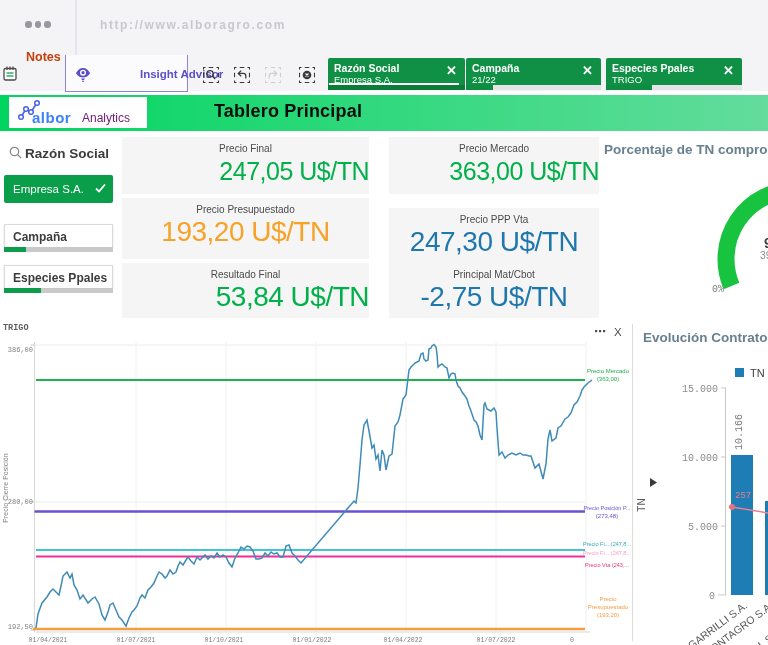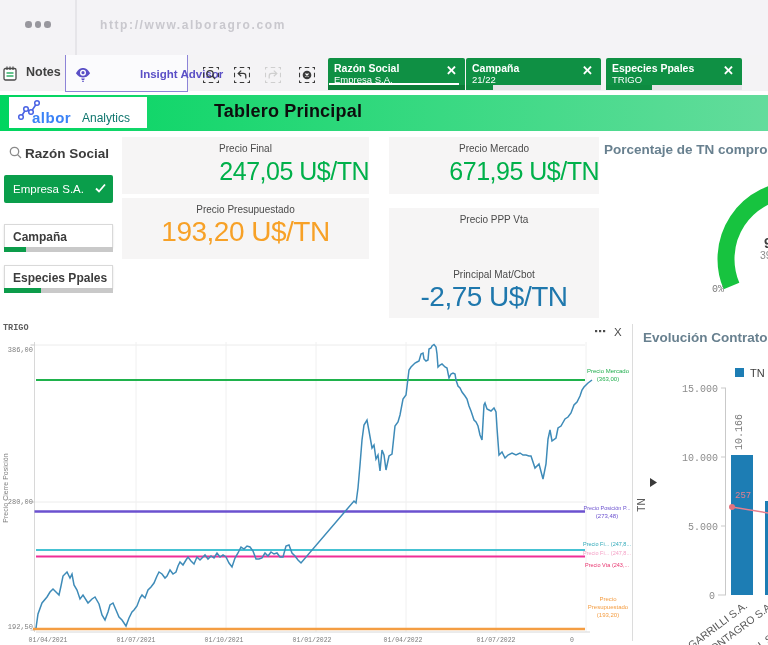--- a/index.html
+++ b/index.html
@@ -8,37 +8,37 @@
   .abs { position:absolute; }
   #page { position:relative; width:768px; height:645px; background:#fff; }
 
   
   #browser { left:0; top:0; width:768px; height:55px; background:#f4f3f6; }
   .dot { width:6.5px; height:6.5px; border-radius:50%; background:#98979e; top:21px; }
   #url { left:100px; top:18px; font-size:12px; font-weight:bold; color:#c9c8ce; letter-spacing:1.6px; }
 
   
   #toolbar { left:0; top:55px; width:768px; height:36px; background:#f4f3f5; }
-  #notes-label { left:26px; top:65px; font-size:12.5px; font-weight:bold; color:#404040; }
+  #notes-label { left:26px; top:50px; font-size:12.5px; font-weight:bold; color:#c2410c; }
   #ia-box { left:65px; top:55px; width:123px; height:37px; background:#fbfbfd; border:1px solid #8d84d8; border-top:none; }
   #ia-label { left:100px; top:68px; font-size:11.5px; font-weight:bold; color:#5a4fc6;margin-left:40px; }
 
   
   .chip { top:58px; height:27px; background:#0f9044; border-radius:2px 2px 0 0; color:#fff; }
   .chip .t { position:absolute; left:6px; top:4px; font-size:10.5px; font-weight:bold; white-space:nowrap; }
   .chip .s { position:absolute; left:6px; top:16px; font-size:9.5px; white-space:nowrap; }
   .chip .x { position:absolute; right:8px; top:5px; font-size:13px; font-weight:bold; }
   .chipbar { top:85px; height:5px; }
 
   
   #header { left:0; top:95px; width:768px; height:36px;
     background:linear-gradient(90deg,#00d55f 0%,#63dc9c 100%); }
   #logo { left:9px; top:97px; width:138px; height:31px; background:#fff; }
   #logo-albor { left:32px; top:109px; font-size:15px; font-weight:bold; color:#3b82f6; letter-spacing:0.5px;}
-  #logo-analytics { left:82px; top:111px; font-size:12px; color:#0f766e; }
+  #logo-analytics { left:82px; top:111px; font-size:12px; color:#701a75; }
   #title { left:214px; top:101px; font-size:18px; font-weight:bold; color:#0d0d0d; letter-spacing:0.2px; }
 
   
   #sb-search-label { left:25px; top:146px; font-size:13.5px; font-weight:bold; color:#3c3c3c; }
   #sb-green { left:4px; top:175px; width:109px; height:28px; background:#0a9e4b; border-radius:2px; }
   #sb-green .txt { position:absolute; left:9px; top:8px; font-size:11.5px; color:#fff; }
   .sb-card { left:4px; width:109px; height:23px; background:#fff; border:1px solid #d9d9d9; border-bottom:none;
      box-shadow:0 1px 2px rgba(0,0,0,0.12); }
   .sb-card .txt { position:absolute; left:8px; top:4.5px; font-size:12px; font-weight:bold; color:#3c3c3c; white-space:nowrap; }
   .sb-bar { left:4px; width:109px; height:5px; background:#c9c9c9; }
@@ -173,28 +173,33 @@
   <div class="abs sb-bar" style="top:288px">
       <div class="fill" style="width:37px"></div>
     </div>
 
   <div class="abs tile" style="left:122px;top:137px;width:247px;height:57px;">
     <div class="tt">Precio Final</div>
       <div class="vv green">247,05 U$/TN</div>
     </div>
   <div class="abs tile" style="left:389px;top:137px;width:210px;height:57px;">
     <div class="tt">Precio Mercado</div>
-      <div class="vv green">671,95 U$/TN</div>
+      <div class="vv green">363,00 U$/TN</div>
     </div>
   <div class="abs tile" style="left:122px;top:198px;width:247px;height:61px;">
     <div class="tt">Precio Presupuestado</div>
       <div class="vv orange" style="font-size:28px">193,20 U$/TN</div>
     </div>
   <div class="abs tile" style="left:389px;top:208px;width:210px;height:61px;">
     <div class="tt">Precio PPP Vta</div>
+      <div class="vv blue" style="font-size:28px">247,30 U$/TN</div>
+    </div>
+  <div class="abs tile" style="left:122px;top:263px;width:247px;height:55px;">
+    <div class="tt">Resultado Final</div>
+      <div class="vv green" style="font-size:28px">53,84 U$/TN</div>
     </div>
   <div class="abs tile" style="left:389px;top:263px;width:210px;height:55px;">
     <div class="tt">Principal Mat/Cbot</div>
       <div class="vv blue" style="font-size:28px">-2,75 U$/TN</div>
     </div>
 
   <div id="gauge-title" class="abs">Porcentaje de TN comprometidas</div>
   <svg class="abs" style="left:640px;top:154px" width="128" height="170" viewBox="0 0 128 170">
     <path d="M 91.5 132 A 69 69 0 0 1 155 36 A 69 69 0 0 1 224 105" fill="none" stroke="#17c33f" stroke-width="17"></path>
   </svg>

